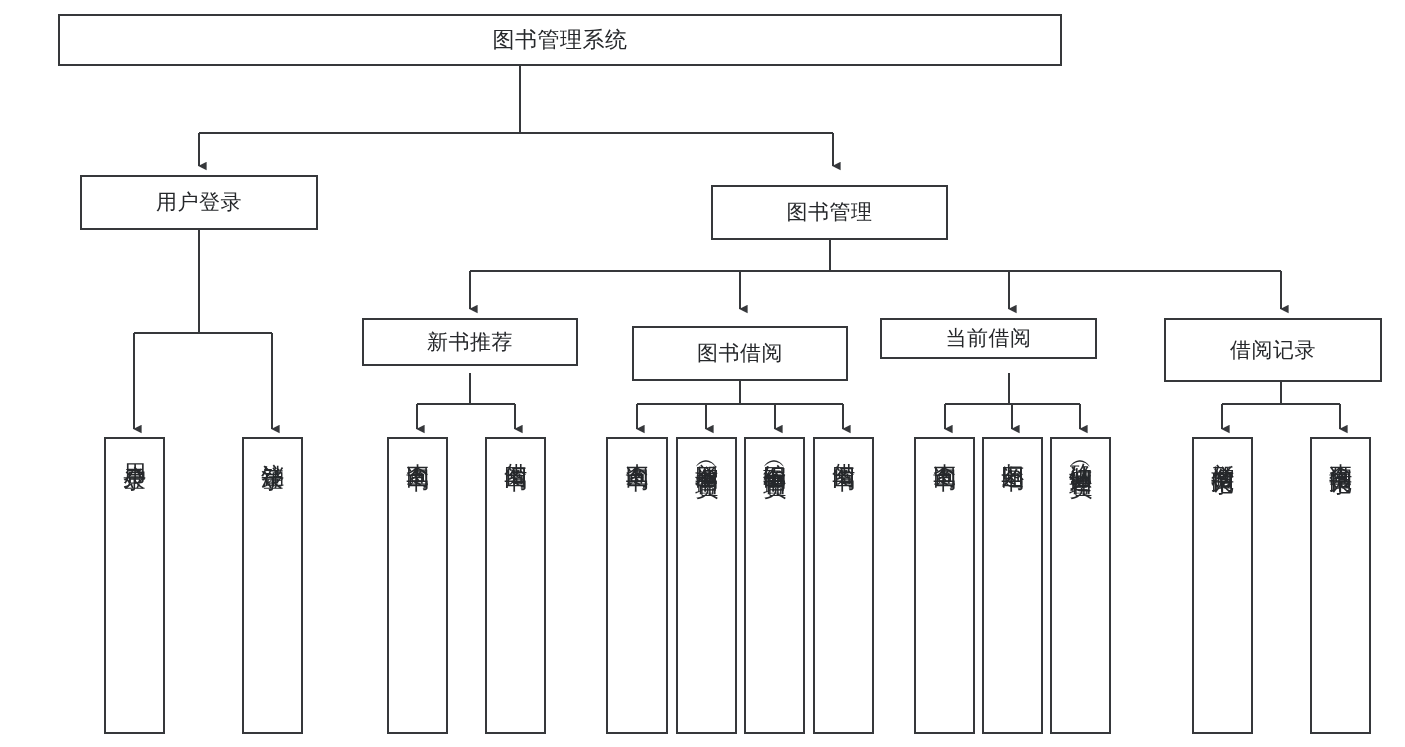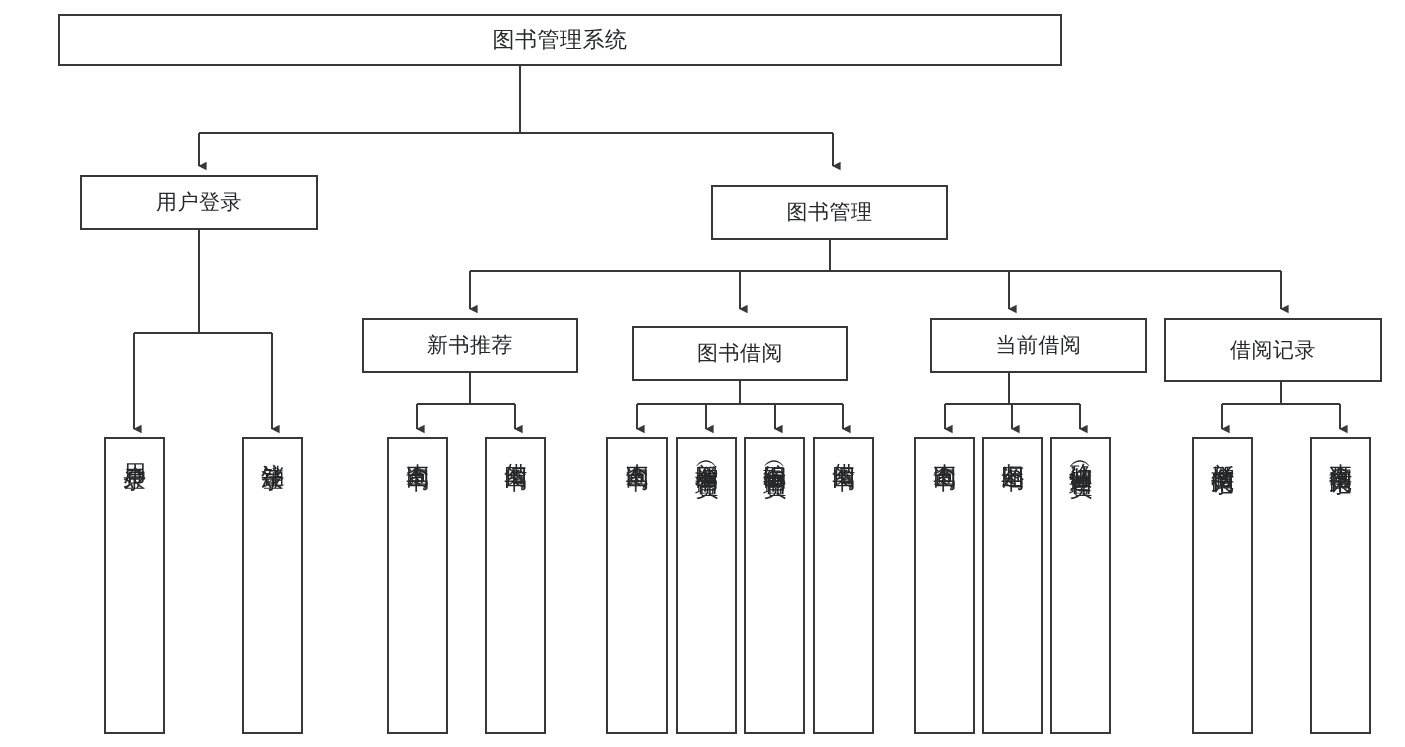--- a/index.html
+++ b/index.html
@@ -135,27 +135,27 @@
     <span class="node-label">图书管理系统</span>
   </div>
 
   <div class="node h" style="left:80px; top:175px; width:238px; height:55px;">
     <span class="node-label">用户登录</span>
   </div>
   <div class="node h" style="left:711px; top:185px; width:237px; height:55px;">
     <span class="node-label">图书管理</span>
   </div>
 
-  <div class="node h" style="left:362px; top:318px; width:216px; height:55px;">
+  <div class="node h" style="left:362px; top:318px; width:216px; height:48px;">
     <span class="node-label">新书推荐</span>
   </div>
   <div class="node h" style="left:632px; top:326px; width:216px; height:55px;">
     <span class="node-label">图书借阅</span>
   </div>
-  <div class="node h" style="left:930px; top:318px; width:217px; height:55px;">
+  <div class="node h" style="left:880px; top:318px; width:217px; height:41px;">
     <span class="node-label">当前借阅</span>
   </div>
   <div class="node h" style="left:1164px; top:318px; width:218px; height:64px;">
     <span class="node-label">借阅记录</span>
   </div>
 
   <div class="node v" style="left:104px; top:437px; width:61px; height:297px;">
     <span class="node-label">用户登录</span>
   </div>
   <div class="node v" style="left:242px; top:437px; width:61px; height:297px;">

